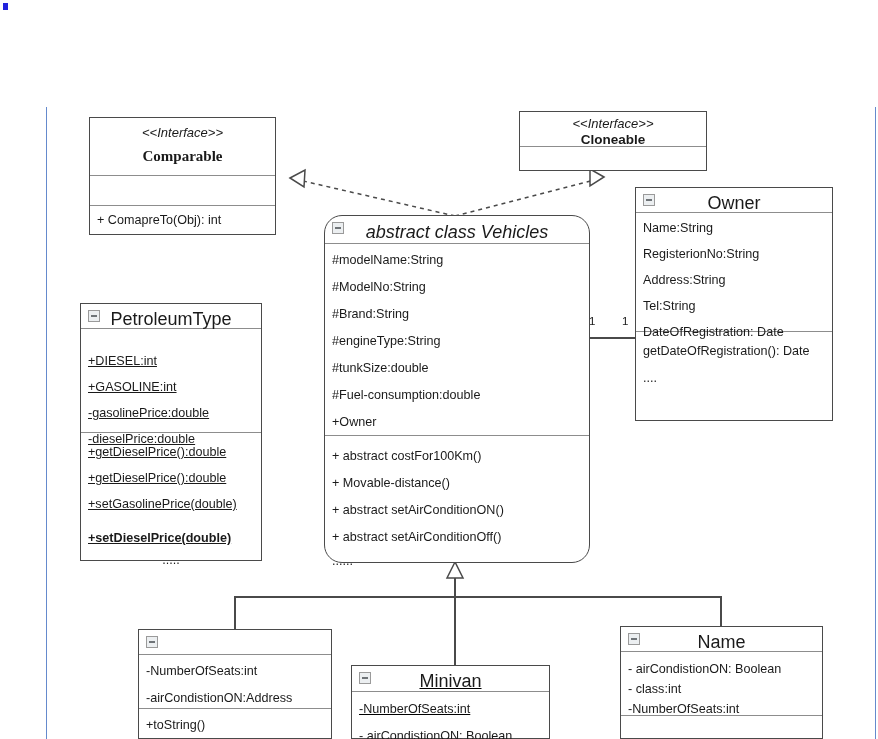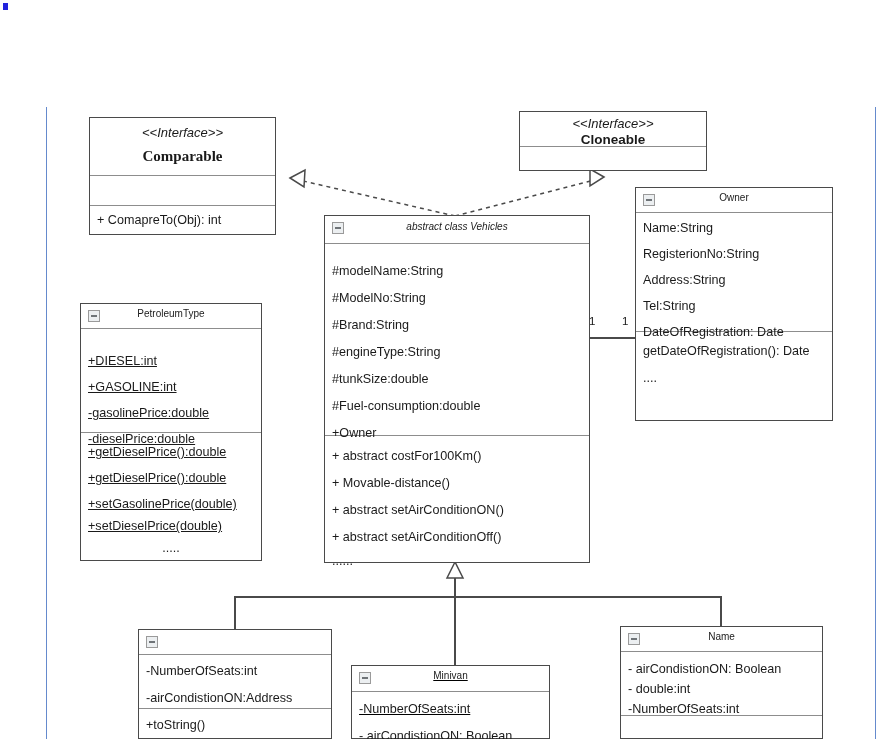--- a/index.html
+++ b/index.html
@@ -14,21 +14,21 @@
   
   .page-rule { position:absolute; width:1px; background:#4a76c4; opacity:.85; }
   .corner-mark { position:absolute; left:3px; top:3px; width:5px; height:7px; background:#2222dd; }
 
   
   .uml { position:absolute; background:#fff; border:1.6px solid #4a4a4a; box-sizing:border-box; }
   .uml .cmp { border-top:1px solid #8d8d8d; box-sizing:border-box; }
   .uml .cmp.first { border-top:none; }
 
   .hdr { position:relative; box-sizing:border-box; }
-  .hdr .title { text-align:center; font-size:10px; color:#1a1a1a; line-height:1.25; }
+  .hdr .title { text-align:center; font-size:18px; color:#1a1a1a; line-height:1.25; }
   .hdr .stereo { text-align:center; font-size:13px; font-style:italic; color:#1a1a1a; line-height:1.25; }
   .hdr .title.bold { font-weight:bold; font-size:15px; font-family:"Liberation Serif", serif; }
   .hdr .title.bold-s { font-weight:bold; font-size:13.5px; }
   .hdr .title.ital { font-style:italic; }
 
   
   .collapse {
     position:absolute; left:7px; top:6px; width:12px; height:12px;
     border:1px solid #9a9a9a; background:#eceff1; box-sizing:border-box;
   }
@@ -89,26 +89,26 @@
   </div>
 
   <div class="uml" style="left:519px; top:111px; width:188px; height:60px;">
     <div class="cmp first hdr" style="height:34px; padding-top:4px;">
       <div class="stereo">&lt;&lt;Interface&gt;&gt;</div>
       <div class="title bold-s">Cloneable</div>
     </div>
     <div class="cmp" style="height:26px;"></div>
   </div>
 
-  <div class="uml" style="left:324px; top:215px; width:266px; height:348px;">
+  <div class="uml" style="left:324px; top:215px; width:266px; height:348px;border-radius:18px;">
     <div class="cmp first hdr" style="height:27px; padding-top:5px;">
       <span class="collapse"></span>
       <div class="title ital">abstract class Vehicles</div>
     </div>
-    <div class="cmp" style="height:192px; padding-top:20px;">
+    <div class="cmp" style="height:192px; padding-top:9px;">
       <div class="row" style="margin-bottom:13px;">#modelName:String</div>
       <div class="row" style="margin-bottom:13px;">#ModelNo:String</div>
       <div class="row" style="margin-bottom:13px;">#Brand:String</div>
       <div class="row" style="margin-bottom:13px;">#engineType:String</div>
       <div class="row" style="margin-bottom:13px;">#tunkSize:double</div>
       <div class="row" style="margin-bottom:13px;">#Fuel-consumption:double</div>
       <div class="row">+Owner</div>
     </div>
     <div class="cmp" style="height:128px; padding-top:13px;">
       <div class="row" style="margin-bottom:13px;">+ abstract costFor100Km()</div>
@@ -145,21 +145,21 @@
     <div class="cmp" style="height:104px; padding-top:25px;">
       <div class="row u"><span>+DIESEL:int</span></div>
       <div class="row u" style="margin-top:12px;"><span>+GASOLINE:int</span></div>
       <div class="row u" style="margin-top:12px;"><span>-gasolinePrice:double</span></div>
       <div class="row u" style="margin-top:12px;"><span>-dieselPrice:double</span></div>
     </div>
     <div class="cmp" style="height:130px; padding-top:12px;">
       <div class="row u"><span>+getDieselPrice():double</span></div>
       <div class="row u" style="margin-top:12px;"><span>+getDieselPrice():double</span></div>
       <div class="row u" style="margin-top:12px;"><span>+setGasolinePrice(double)</span></div>
-      <div class="row u" style="margin-top:8px;"><span>+setDieselPrice(double)</span></div>
+      <div class="row u" style="margin-top:20px;font-weight:bold;"><span>+setDieselPrice(double)</span></div>
       <div class="row center" style="margin-top:8px;">.....</div>
     </div>
   </div>
 
   <div class="uml" style="left:138px; top:629px; width:194px; height:110px;">
     <div class="cmp first hdr" style="height:24px; padding-top:4px;">
       <span class="collapse"></span>
     </div>
     <div class="cmp" style="height:54px; padding-top:9px;">
       <div class="row" style="margin-bottom:13px;">-NumberOfSeats:int</div>
@@ -181,19 +181,19 @@
     </div>
   </div>
 
   <div class="uml" style="left:620px; top:626px; width:203px; height:113px;">
     <div class="cmp first hdr" style="height:24px; padding-top:4px;">
       <span class="collapse"></span>
       <div class="title">Name</div>
     </div>
     <div class="cmp" style="height:64px; padding-top:10px;">
       <div class="row" style="margin-bottom:6px;">- airCondistionON: Boolean</div>
-      <div class="row" style="margin-bottom:6px;">- double:int</div>
+      <div class="row" style="margin-bottom:6px;">- class:int</div>
       <div class="row">-NumberOfSeats:int</div>
     </div>
     <div class="cmp" style="height:23px;"></div>
   </div>
 
 </div>
 
 </body></html>

